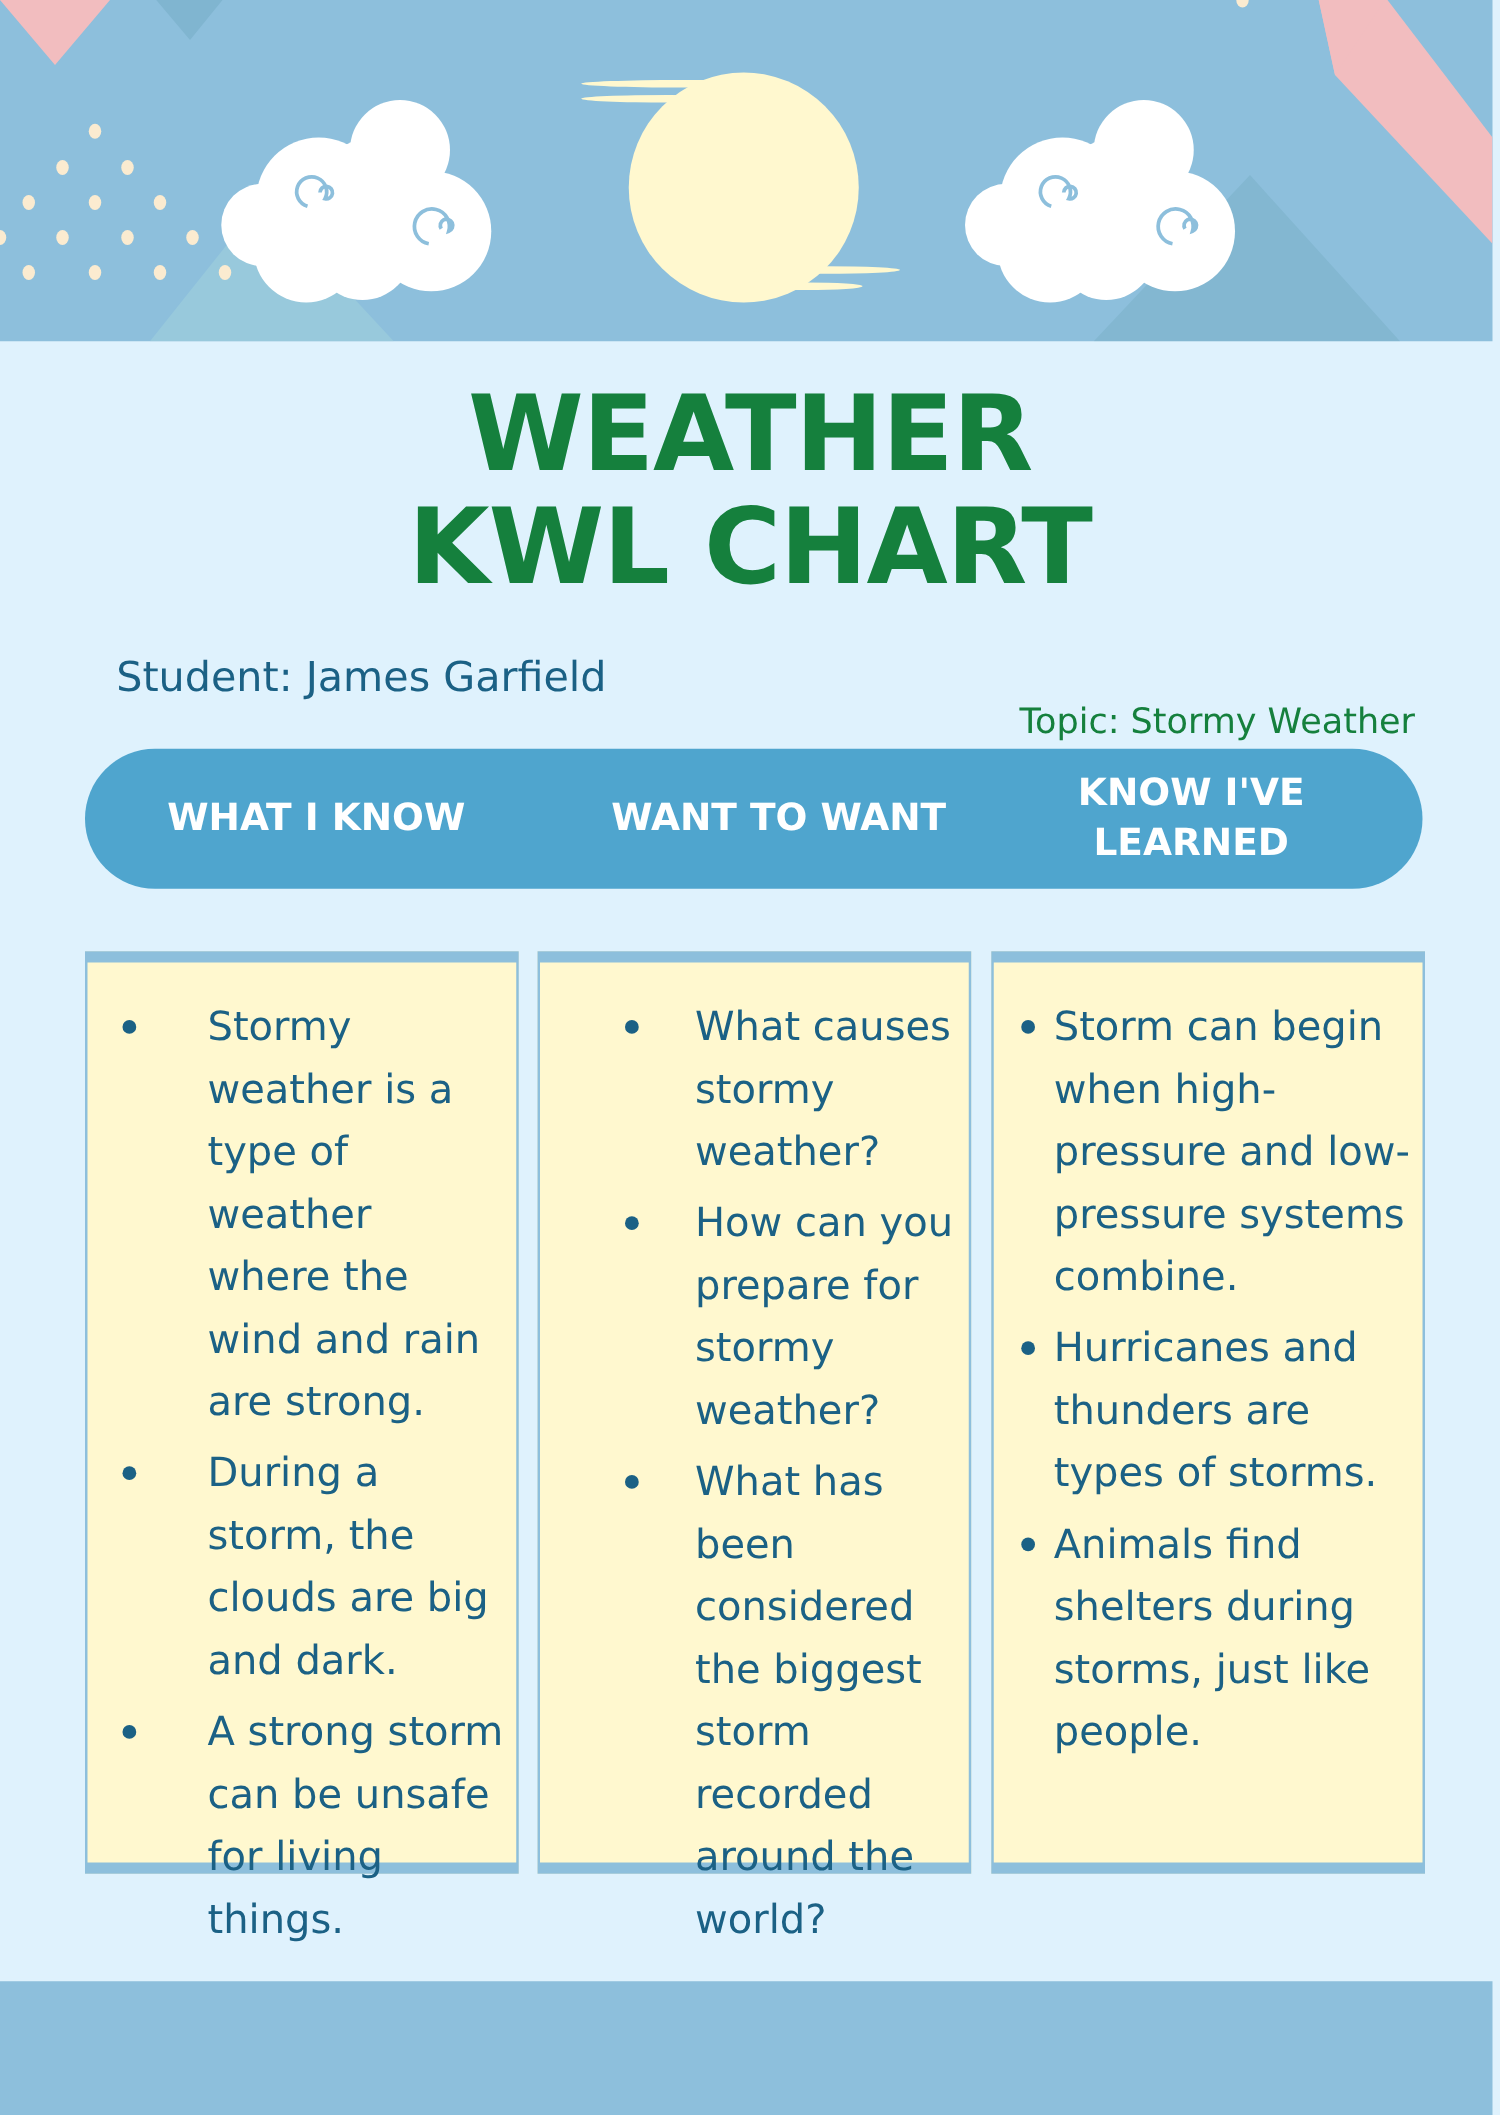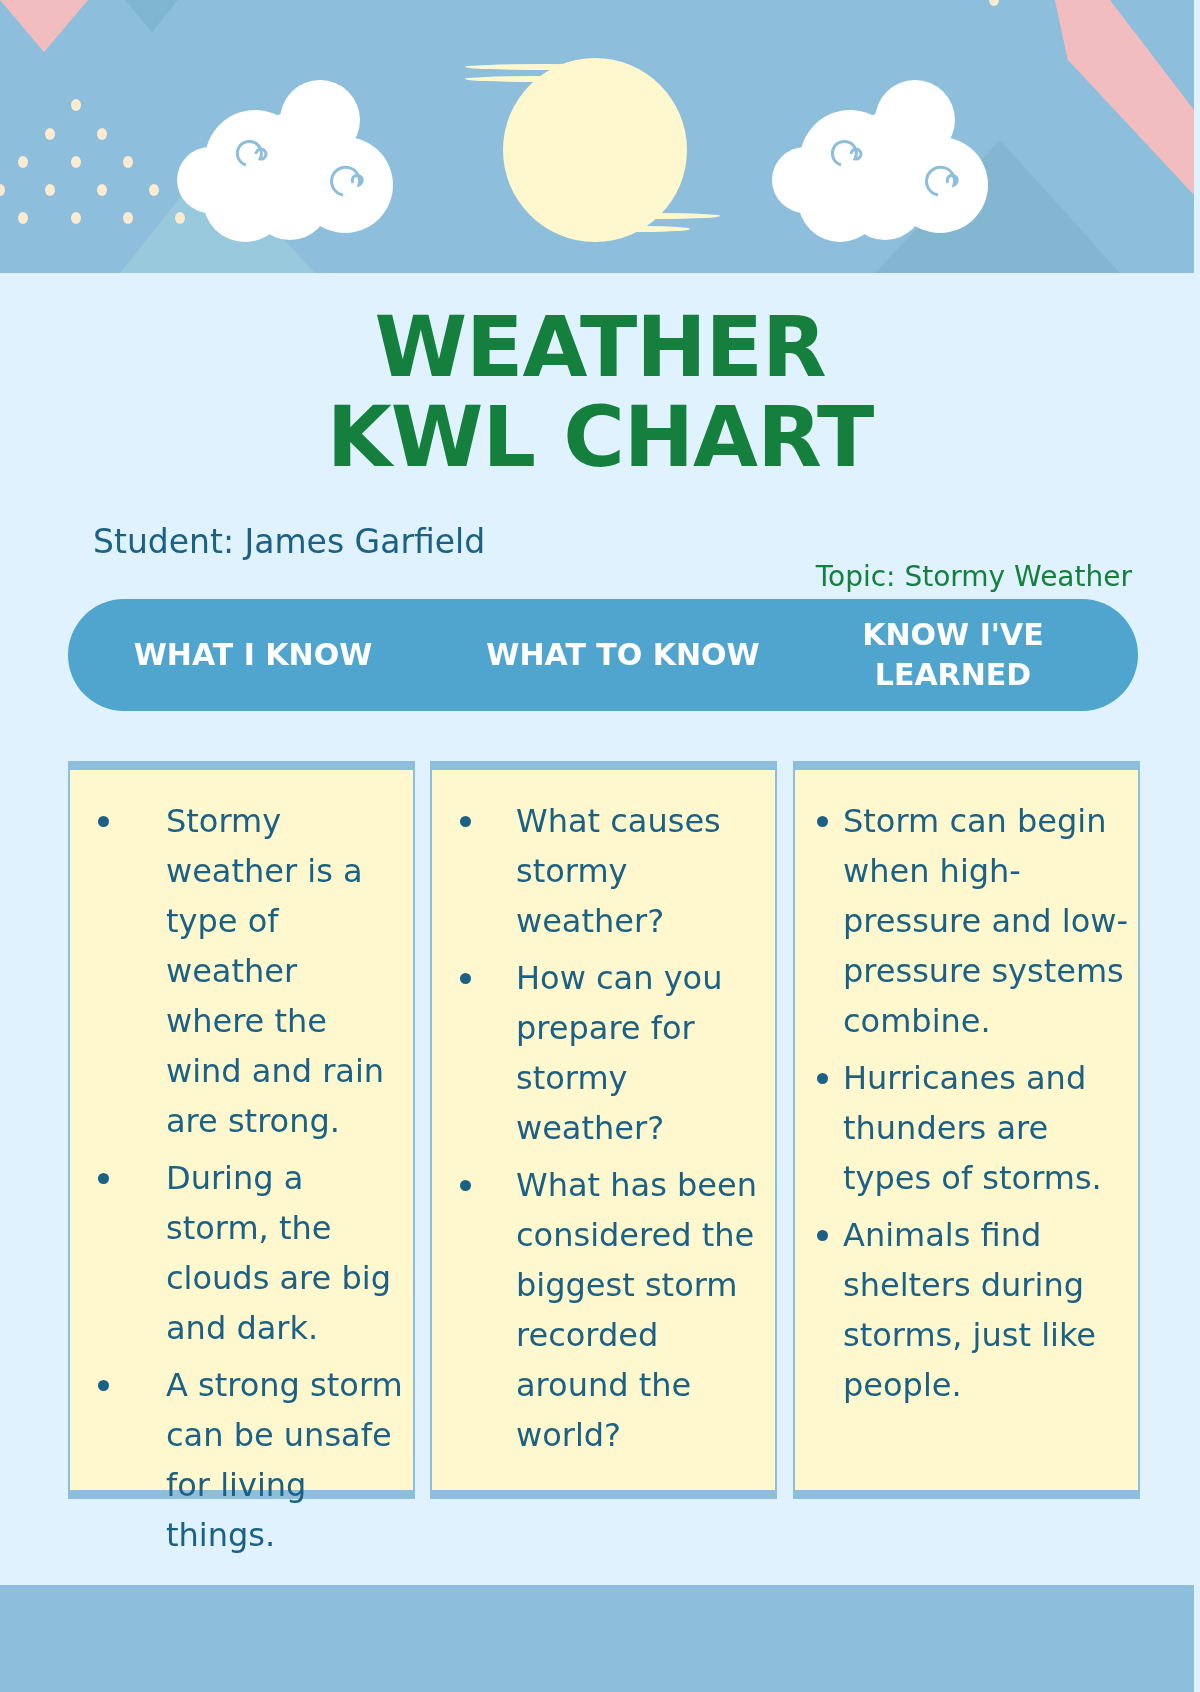--- a/index.html
+++ b/index.html
@@ -49,21 +49,21 @@
     .pill-col.c2 { left: 380px; width: 350px; }
     .pill-col.c3 { left: 740px; width: 290px; }
     .card {
       position: absolute; top: 761px; width: 347px; height: 738px;
       background: #fff8cf;
       border: 2px solid #8dbfdc;
       border-top: 9px solid #8dbfdc;
       border-bottom: 9px solid #8dbfdc;
     }
     .card.k { left: 68px; }
-    .card.w { left: 430px; }
+    .card.w { left: 430px; padding-left: 40px; }
     .card.l { left: 793px; }
     .card ul { list-style: none; padding: 26px 0 0 0; }
     .card li {
       position: relative; font-size: 32px; line-height: 50px;
       padding-left: 96px; padding-right: 8px; margin-bottom: 7px;
       color: #1b6185;
     }
     .card li .bullet {
       position: absolute; left: 28px; top: 20px; width: 11px; height: 11px;
       border-radius: 50%; background: #1b6185;
@@ -147,21 +147,21 @@
 <div class="meta-topic">Topic: Stormy Weather</div>
 
 <div class="header-pill">
   <div class="pill-col c1">
     <div>
         <span>WHAT I KNOW</span>
       </div>
   </div>
   <div class="pill-col c2">
     <div>
-      <span>WHAT TO KNOW</span>
+      <span>WANT TO WANT</span>
     </div>
   </div>
   <div class="pill-col c3">
     <div>
       <span>KNOW I'VE</span>
       <span>LEARNED</span>
     </div>
   </div>
 </div>
 

